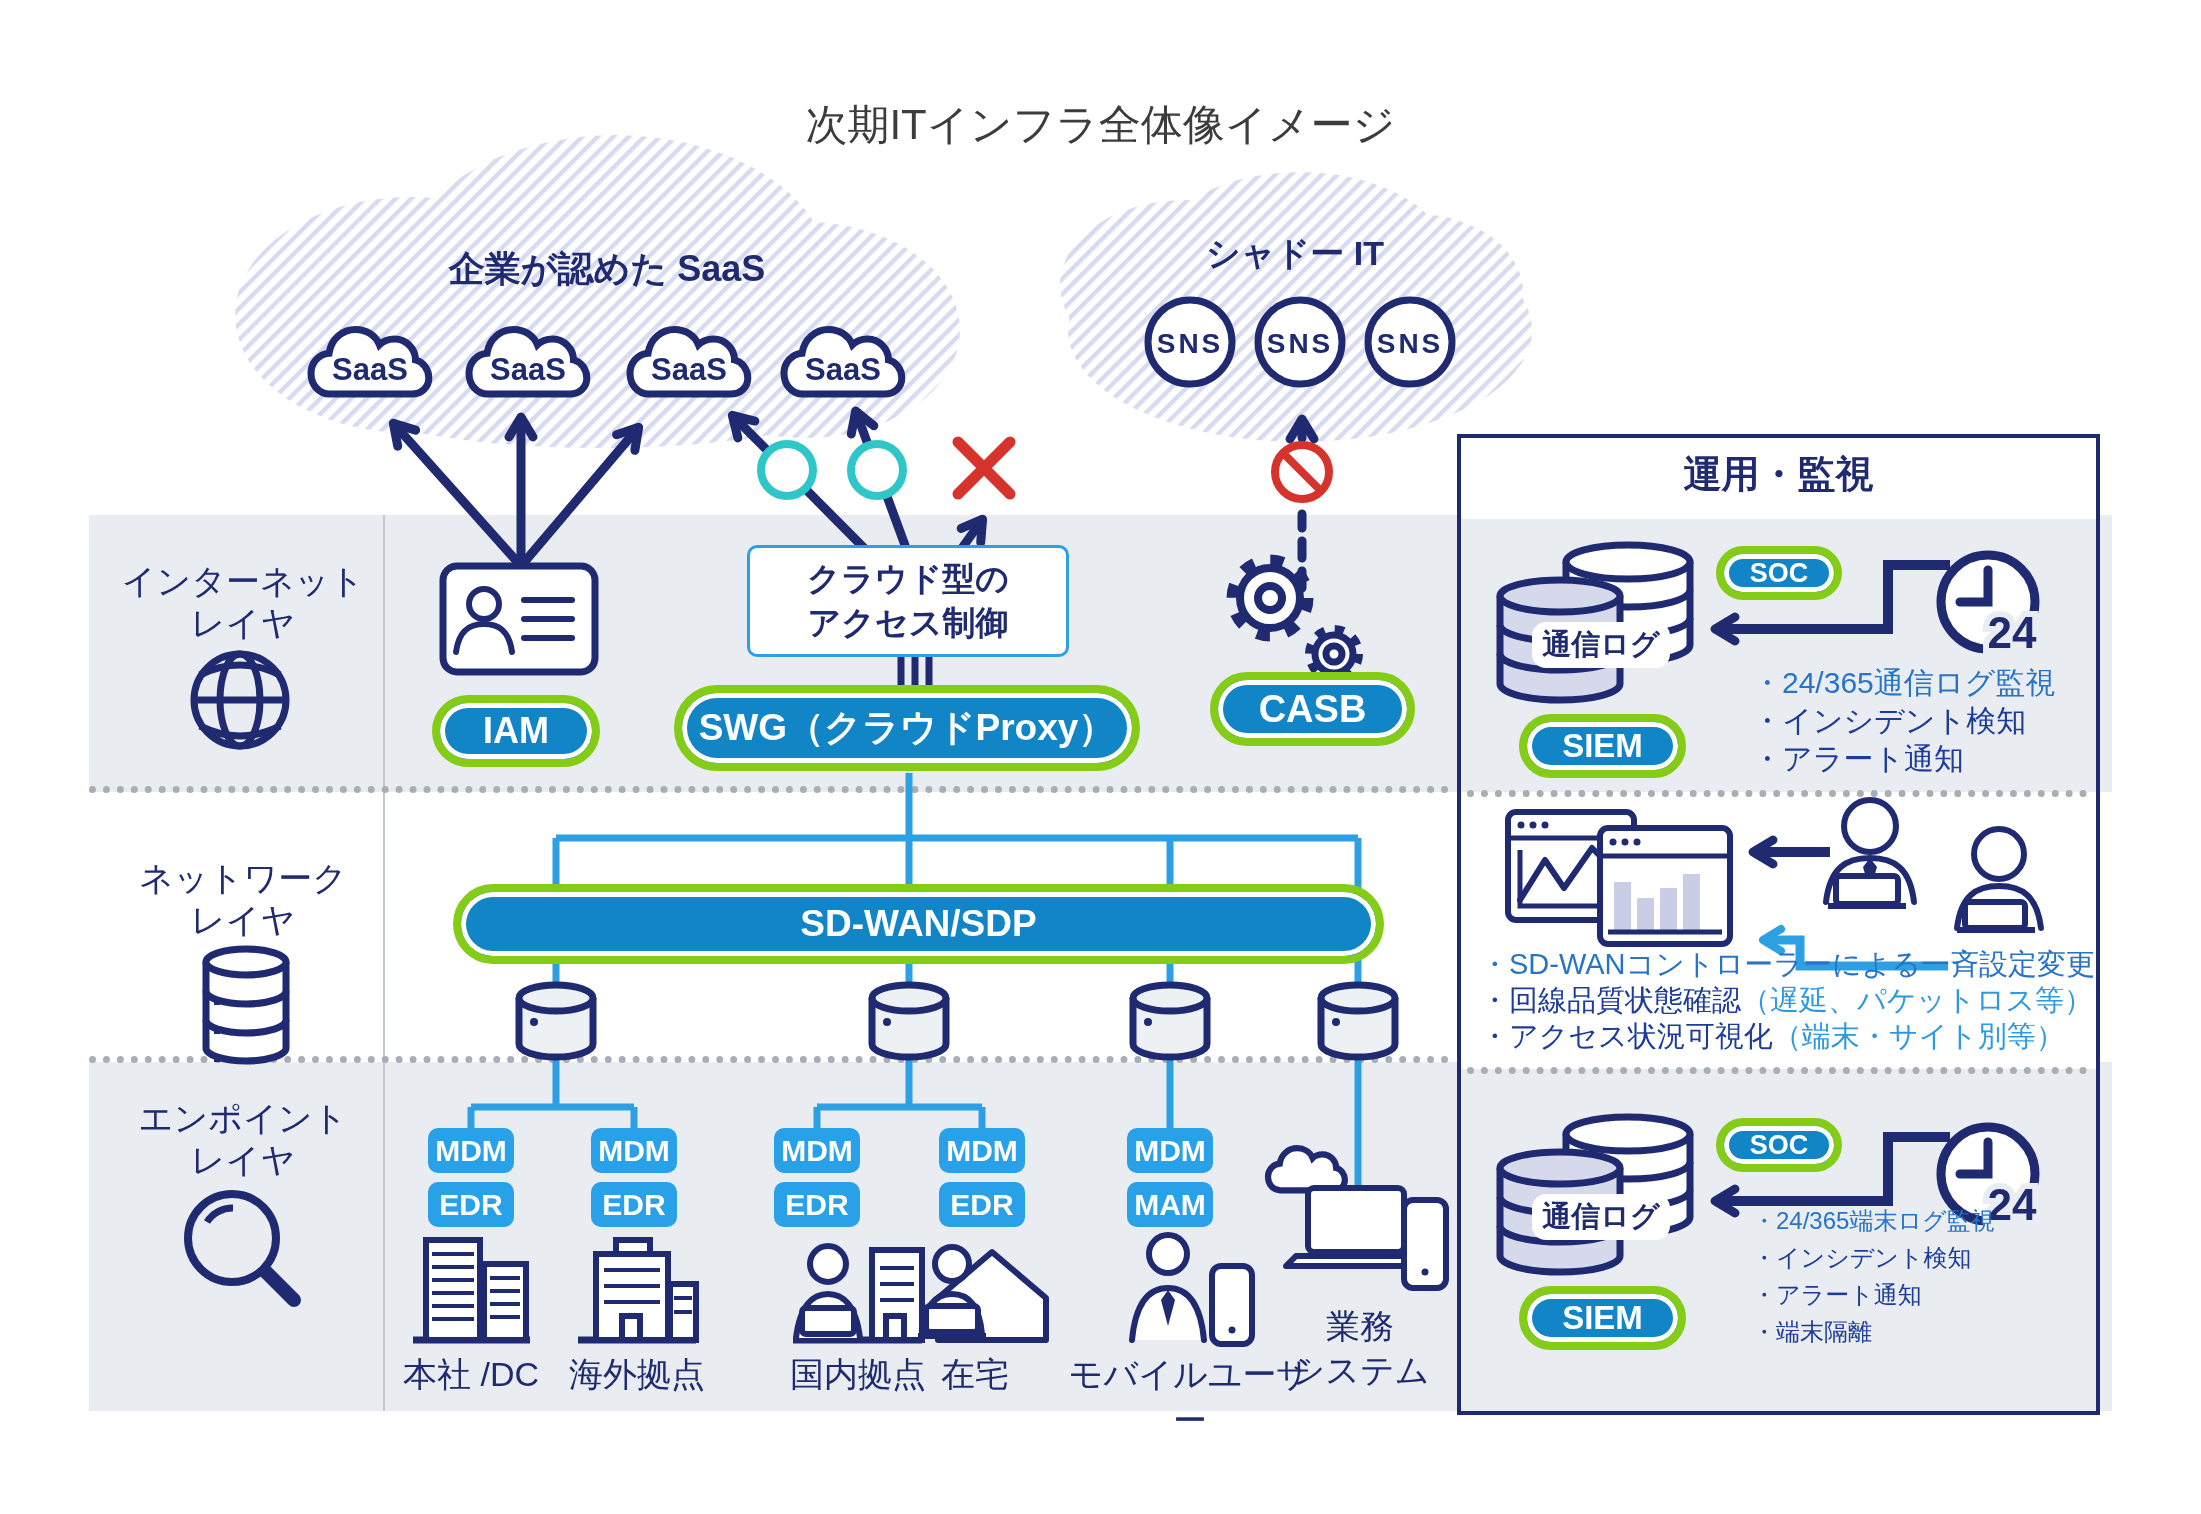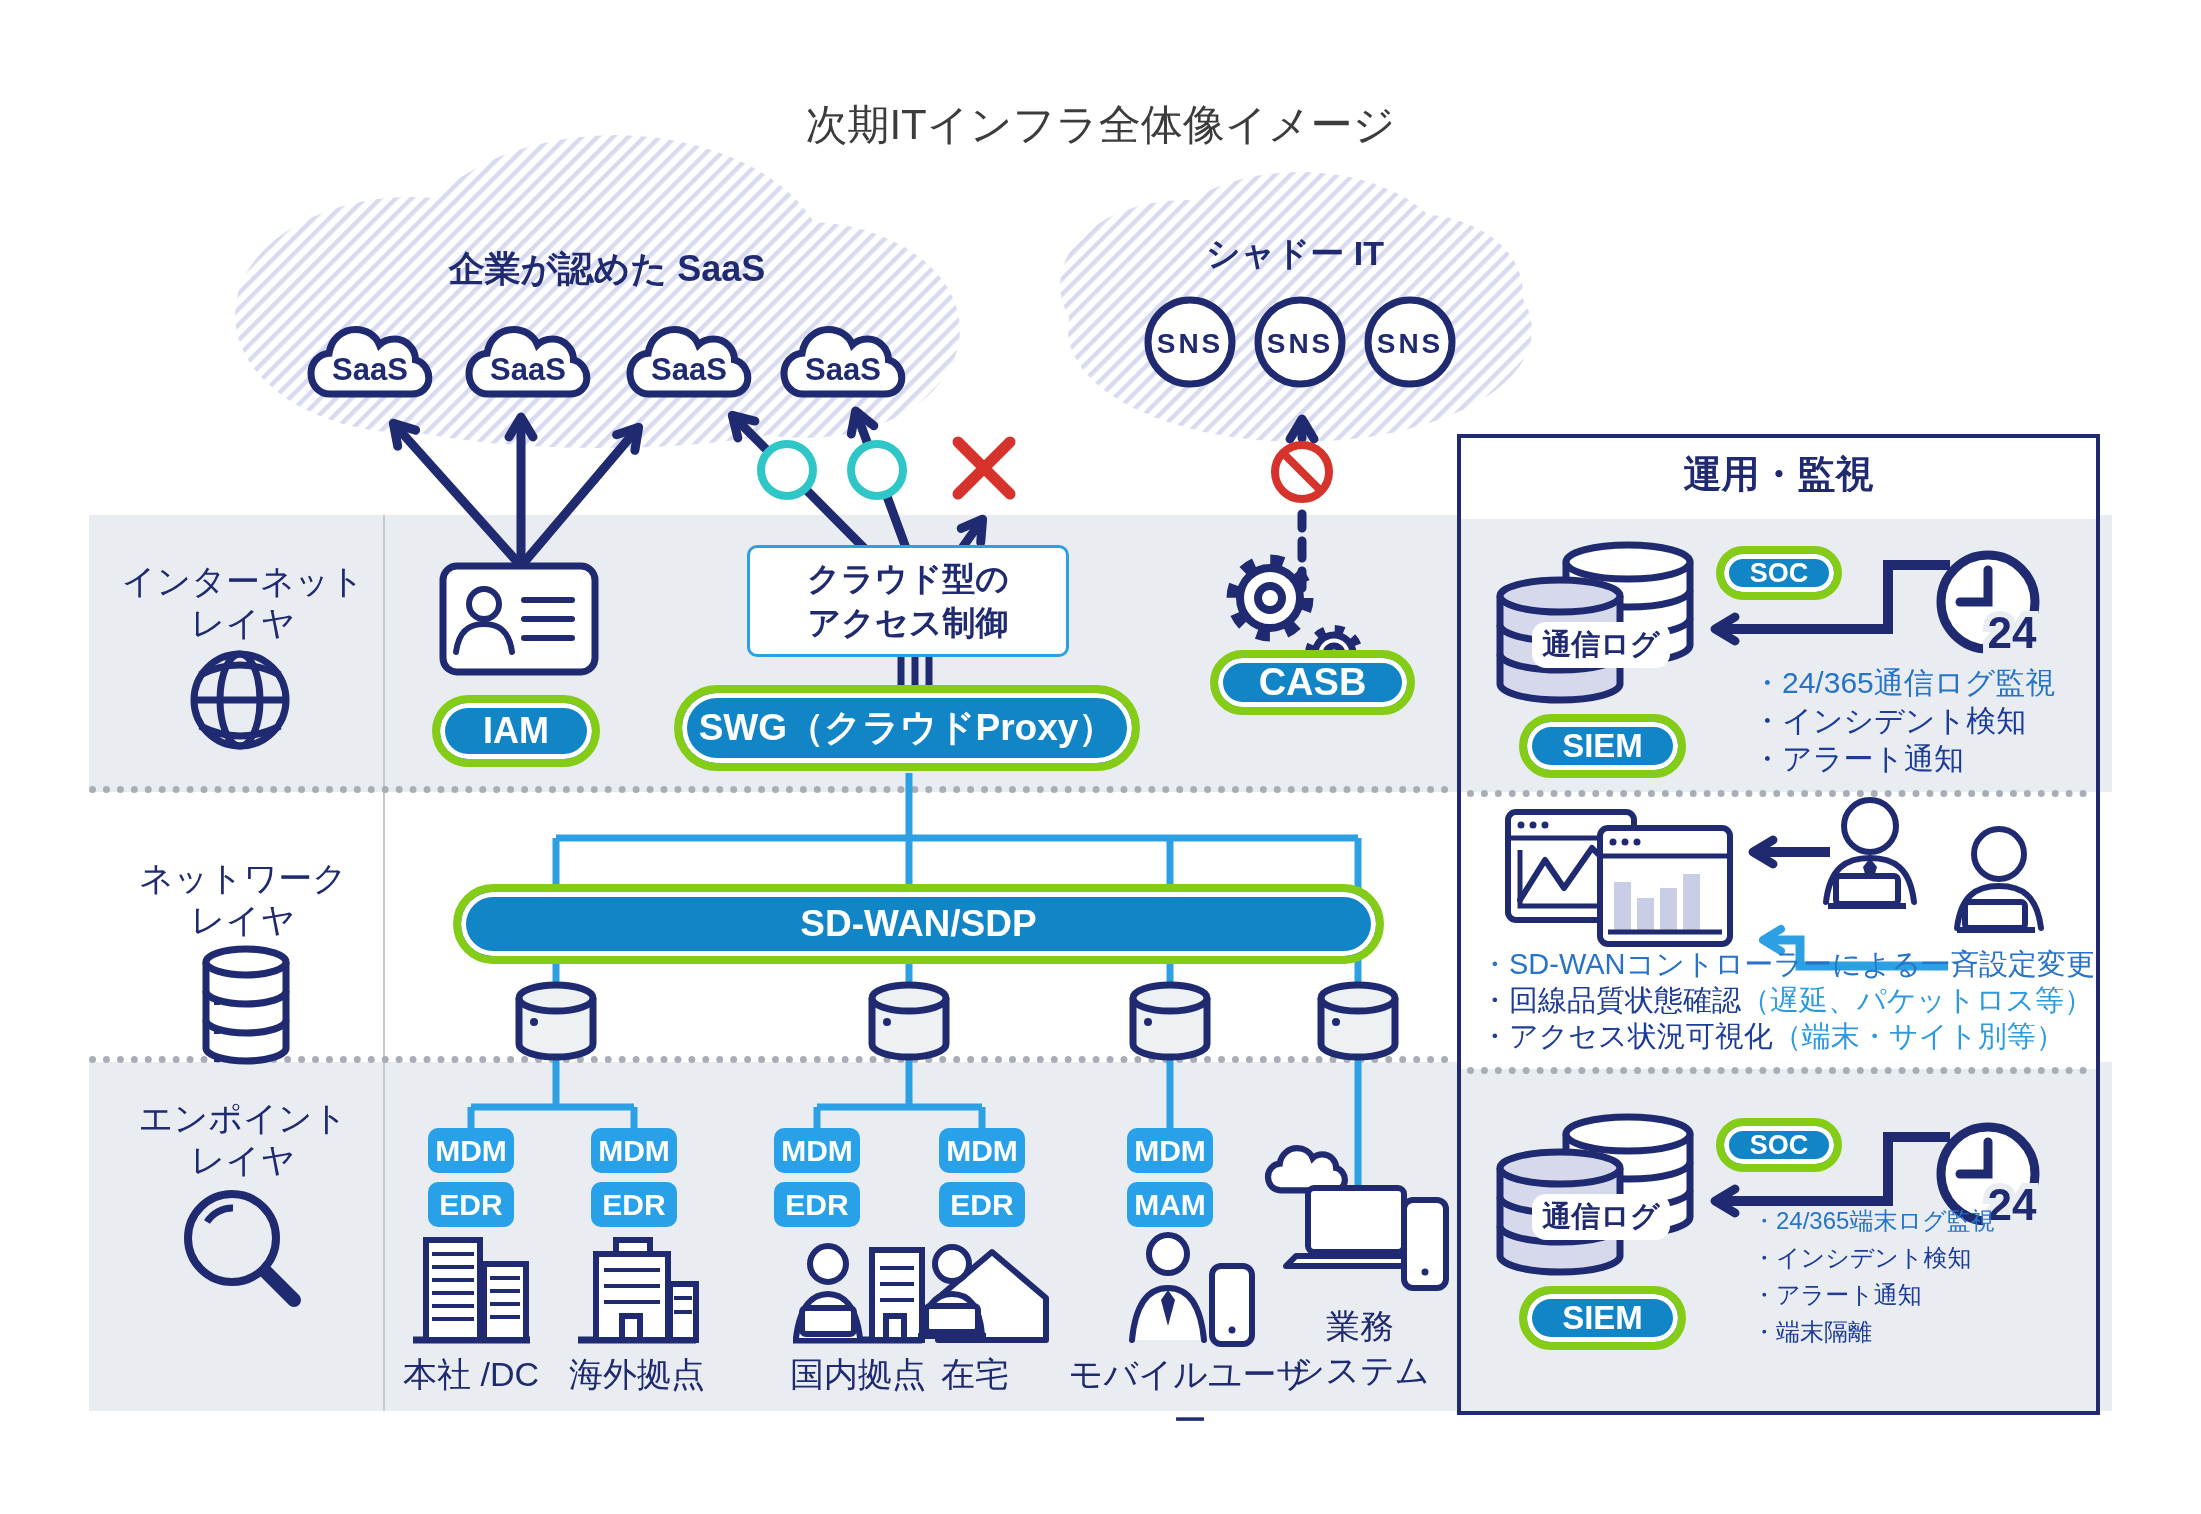--- a/index.html
+++ b/index.html
@@ -355,21 +355,21 @@
     <div>レイヤ</div>
   </div>
 
   <div class="accessbox">
     <div>クラウド型の</div>
     <div>アクセス制御</div>
   </div>
 
   <div class="pill" style="left:432px;top:695px;width:168px;height:72px;font-size:36px;">IAM</div>
   <div class="pill" style="left:674px;top:685px;width:466px;height:86px;font-size:37px;">SWG（クラウドProxy）</div>
-  <div class="pill" style="left:1210px;top:650px;width:205px;height:65px;font-size:38px;">CASB</div>
+  <div class="pill" style="left:1210px;top:672px;width:205px;height:74px;font-size:38px;">CASB</div>
   <div class="pill" style="left:453px;top:884px;width:931px;height:80px;font-size:37px;">SD-WAN/SDP</div>
 
   <div class="chip" style="left:428px;top:1128px;">MDM</div>
   <div class="chip" style="left:428px;top:1182px;">EDR</div>
   <div class="chip" style="left:591px;top:1128px;">MDM</div>
   <div class="chip" style="left:591px;top:1182px;">EDR</div>
   <div class="chip" style="left:774px;top:1128px;">MDM</div>
   <div class="chip" style="left:774px;top:1182px;">EDR</div>
   <div class="chip" style="left:939px;top:1128px;">MDM</div>
   <div class="chip" style="left:939px;top:1182px;">EDR</div>

